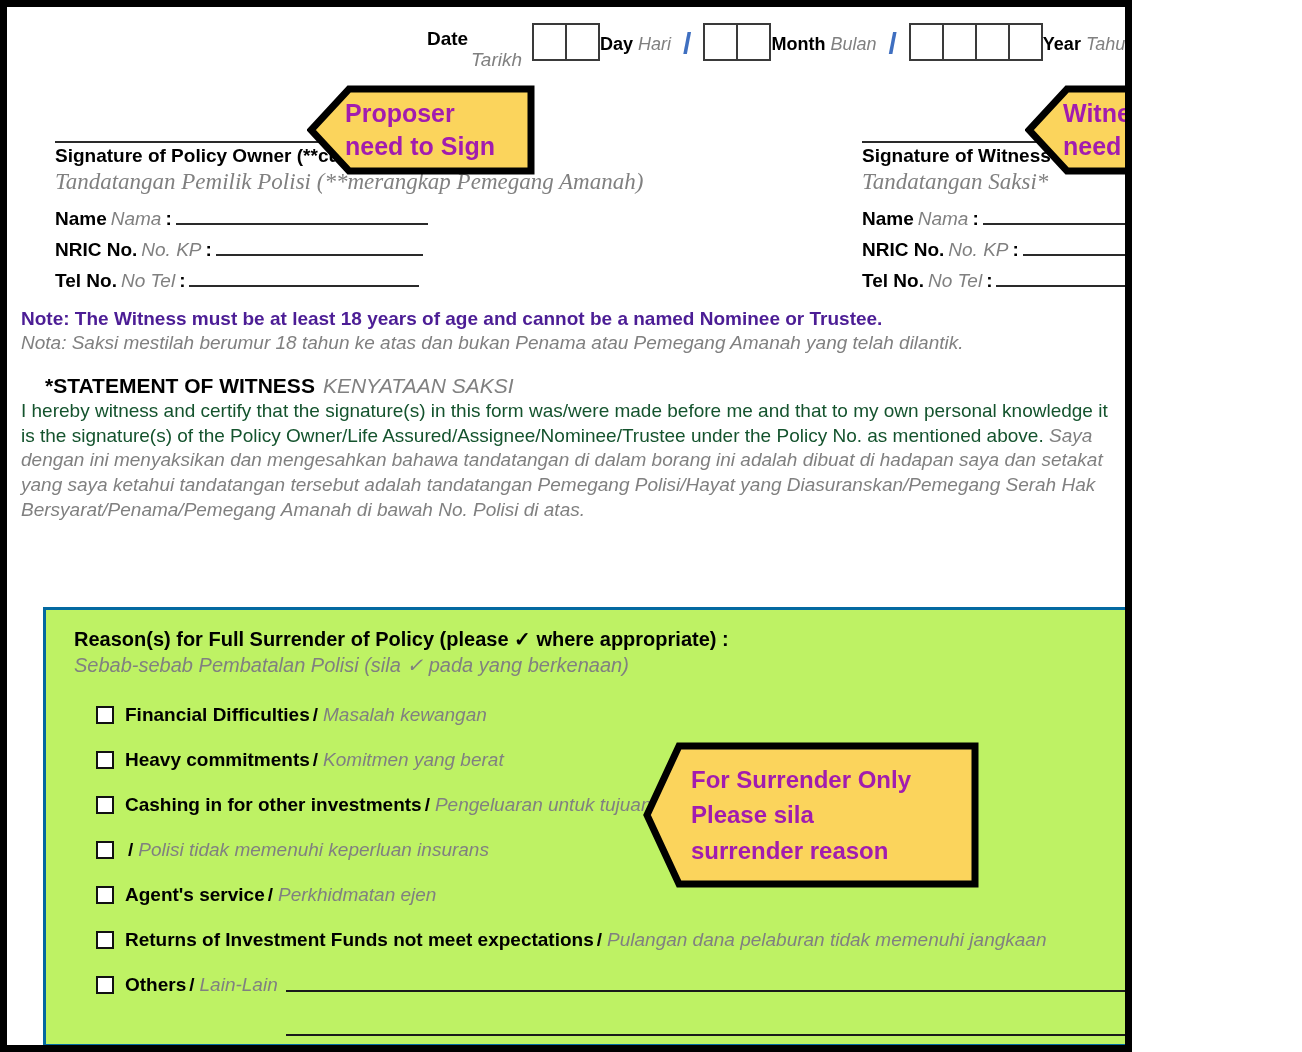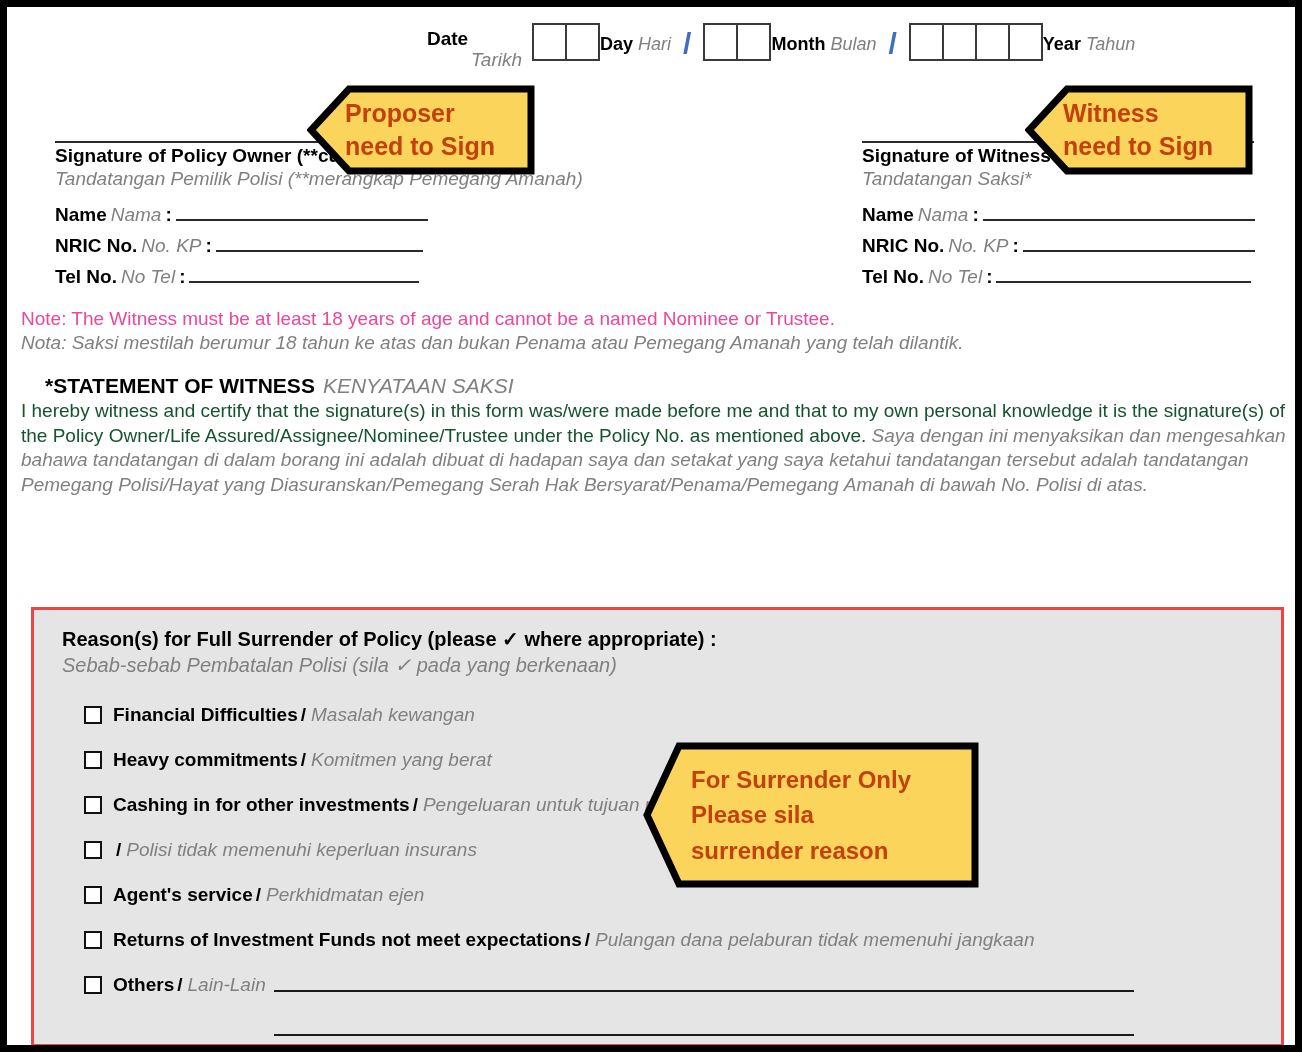--- a/index.html
+++ b/index.html
@@ -5,39 +5,39 @@
   html, body {
     margin: 0;
     padding: 0;
     background: #ffffff;
   }
   body {
     font-family: "Liberation Sans", sans-serif;
   }
   #page {
     position: relative;
-    width: 1302px;
+    width: 1132px;
     height: 1052px;
     box-sizing: border-box;
     border: 7px solid #000000;
     background: #ffffff;
     overflow: hidden;
   }
   .en {
     color: #000000;
     font-weight: bold;
   }
   .my {
     color: #808080;
     font-style: italic;
     font-weight: normal;
   }
   .plain-en {
-    color: #ec4899;
-    font-weight: normal;
+    color: #4c1d95;
+    font-weight: bold;
   }
 
   
   #date-row {
     position: absolute;
     left: 420px;
     top: 16px;
     display: flex;
     align-items: flex-start;
   }
@@ -73,21 +73,21 @@
     line-height: 38px;
   }
 
   
   .sig-block { position: absolute; }
   .sig-line {
     border-top: 2px solid #2a2a2a;
     height: 0;
   }
   .sig-title { font-size: 19px; line-height: 1.2; margin-top: 2px; white-space: nowrap;}
-  .sig-sub { font-size: 19px; line-height: 1.2; white-space: nowrap; }
+  .sig-sub { font-size: 23px; line-height: 1.2; white-space: nowrap; font-family: Liberation Serif, serif; }
   .field-row {
     display: flex;
     align-items: baseline;
     font-size: 19px;
     margin-top: 9px;
     white-space: nowrap;
   }
   .field-row .lbl { margin-right: 4px; }
   .blank {
     display: inline-block;
@@ -108,27 +108,27 @@
     position: absolute;
     font-size: 19px;
     line-height: 1.30;
   }
   #statement-body .en-par { color: #14532d; font-weight: normal; }
   #statement-body .my-par { color: #808080; font-style: italic; }
 
   
   #surrender-box {
     position: absolute;
-    left: 24px;
+    left: 36px;
     top: 600px;
     width: 1253px;
     height: 440px;
-    border: 3px solid #ef4444;
-    box-sizing: border-box;
-    background: #e5e5e5;
+    border: 3px solid #0369a1;
+    box-sizing: border-box;
+    background: #bef264;
   }
   #surrender-head {
     position: absolute;
     left: 28px;
     top: 16px;
     font-size: 20px;
     line-height: 1.3;
   }
   #surrender-head .line { display: block; }
   .check-list {
@@ -166,21 +166,21 @@
     left: 240px;
     top: 424px;
     width: 860px;
     border-bottom: 2px solid #1a1a1a;
   }
 
   
   .callout {
     position: absolute;
     background: #FBD45C;
-    color: #c2410c;
+    color: #a21caf;
     font-weight: bold;
     box-sizing: border-box;
     display: flex;
     flex-direction: column;
     justify-content: center;
   }
   .callout .ctext { display: block; white-space: nowrap; }
   .callout-arrow {
     filter: none;
   }

